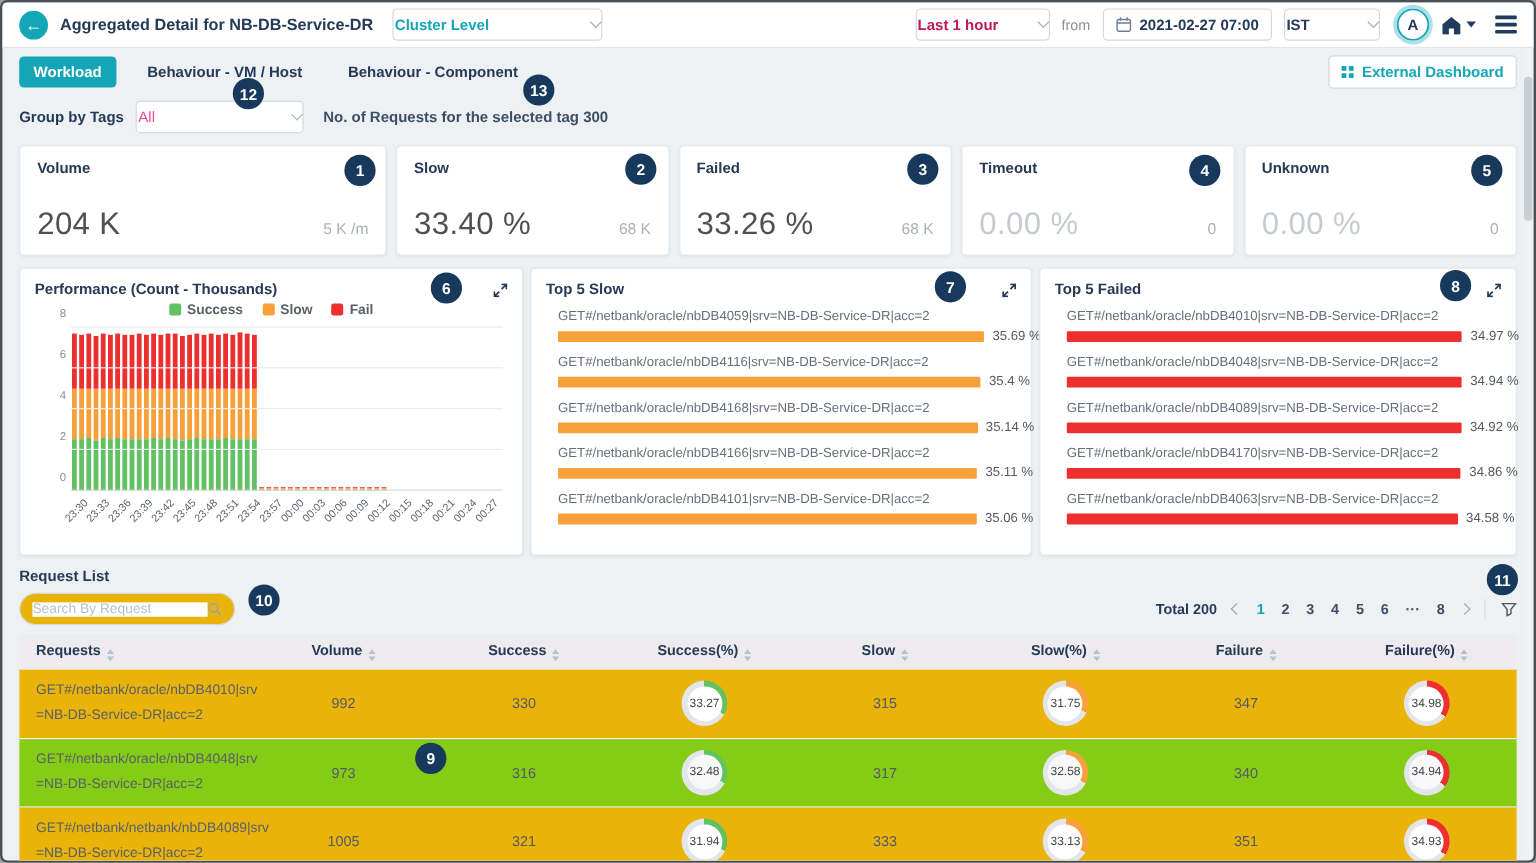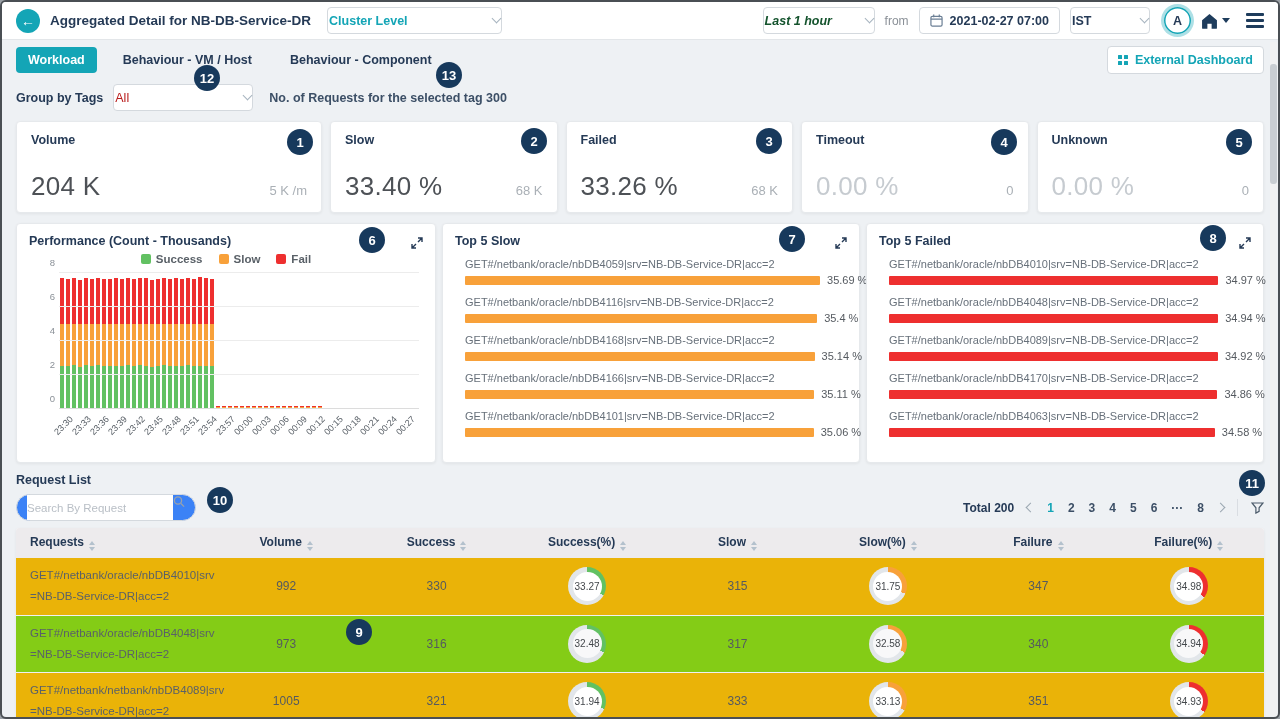--- a/index.html
+++ b/index.html
@@ -13,21 +13,21 @@
             padding:0 14px; border-bottom:1px solid #e3e6e9; }
   .back-btn { width:24px; height:24px; border-radius:50%; background:#14a5b6; color:#fff;
               display:flex; align-items:center; justify-content:center; font-size:14px; cursor:pointer; flex:none;}
   .page-title { margin-left:10px; font-size:13.5px; font-weight:bold; color:#253a56; white-space:nowrap;}
   .select { height:27px; background:#fff; border:1px solid #d4d9de; border-radius:4px;
             display:flex; align-items:center; justify-content:space-between; padding:0 1px; font-size:12.5px; cursor:pointer;}
   .chev { width:7px; height:7px; border-right:1.6px solid #a7b4bf; border-bottom:1.6px solid #a7b4bf;
           transform:rotate(45deg); margin-top:-4px; flex:none;}
   .cluster-select { width:175px; margin-left:16px; color:#14a5b6; font-weight:bold;}
   .hdr-right { margin-left:auto; display:flex; align-items:center; gap:10px;}
-  .range-select { width:112px; color:#14532d; font-weight:bold;font-style:italic;}
+  .range-select { width:112px; color:#be185d; font-weight:bold;}
   .from-label { font-size:12px; color:#8a9097;}
   .date-box { height:27px; border:1px solid #d4d9de; border-radius:4px; background:#fff;
               display:flex; align-items:center; gap:7px; padding:0 10px; font-size:12.5px; font-weight:bold; color:#253a56; cursor:pointer;}
   .tz-select { width:80px; color:#253a56; font-weight:bold;}
   .avatar { width:27px; height:27px; border-radius:50%; background:#fff; color:#253a56; font-weight:bold;
             font-size:12.5px; display:flex; align-items:center; justify-content:center;
             box-shadow:0 0 0 3px rgba(20,165,182,.35), inset 0 0 0 1.5px #14a5b6; cursor:pointer; margin-left:4px;}
   .home-wrap { display:flex; align-items:center; gap:4px; cursor:pointer;}
   .caret-down { width:0; height:0; border-left:4px solid transparent; border-right:4px solid transparent;
                 border-top:5px solid #1e3c5c;}
@@ -40,21 +40,21 @@
   .tab { font-size:12.5px; font-weight:bold; color:#253a56; padding:6px 12px; cursor:pointer;}
   .tab.active { background:#14a5b6; color:#fff; border-radius:4px;}
   .tab + .tab { margin-left:14px; }
   .external-btn { margin-left:auto; height:28px; background:#fff; border:1px solid #d4d9de; border-radius:4px;
                   display:flex; align-items:center; gap:7px; padding:0 10px; color:#14a5b6; font-weight:bold;
                   font-size:12.5px; cursor:pointer;}
   .grid-icon { display:grid; grid-template-columns:4px 4px; grid-auto-rows:4px; gap:1.5px;}
   .grid-icon i { background:#14a5b6; border-radius:0.5px;}
 
   .group-row { margin-top:10px; display:flex; align-items:center; font-size:12.5px; color:#253a56; font-weight:bold;}
-  .group-select { width:140px; margin-left:10px; color:#b91c1c; font-weight:normal;}
+  .group-select { width:140px; margin-left:10px; color:#ec4899; font-weight:normal;}
   .req-info { margin-left:16px; font-weight:bold; color:#3c4f66;}
 
   
   .kpi-row { margin-top:10px; display:grid; grid-template-columns:306px repeat(4,1fr); gap:8px;}
   .card { background:#fff; border:1px solid #e6e9ec; border-radius:4px; box-shadow:0 1px 3px rgba(0,0,0,.06);}
   .kpi-card { position:relative; height:92px; padding:11px 14px;}
   .kpi-label { font-size:12.5px; font-weight:bold; color:#253a56;}
   .kpi-bottom { position:absolute; left:14px; right:14px; bottom:10px; display:flex;
                 justify-content:space-between; align-items:baseline;}
   .kpi-value { font-size:26px; color:#4d5156; letter-spacing:.3px;}
@@ -86,22 +86,22 @@
   .top5-list { margin:10px 4px 0 10px;}
   .top5-item { margin-bottom:10px;}
   .top5-label { font-size:11px; color:#67707a; margin-bottom:4px; white-space:nowrap; overflow:hidden;}
   .top5-bar-row { display:flex; align-items:center; gap:7px;}
   .top5-bar { height:9px; border-radius:1px; flex:none;}
   .top5-value { font-size:11px; color:#555a60; white-space:nowrap;}
 
   
   .rl-title { margin-top:10px; font-size:12.5px; font-weight:bold; color:#253a56;}
   .rl-toolbar { margin-top:7px; display:flex; align-items:center;}
-  .search-box { width:180px; height:27px; border:1px solid #d4d9de; border-radius:14px; background:#3b82f6;
-                display:flex; padding:0 10px;}
+  .search-box { width:180px; height:27px; border:1px solid #d4d9de; border-radius:14px; background:#eab308;
+                display:flex; align-items:center; padding:0 10px;}
   .search-box input { border:none; outline:none; width:100%; font-size:11.5px; color:#555;
                       font-family:"Liberation Sans", sans-serif;}
   .search-box input::placeholder { color:#b9bfc6;}
   .pager { margin-left:auto; display:flex; align-items:center; gap:13px; font-size:12px; color:#253a56;}
   .pager .total { font-weight:bold;}
   .pg-arrow { width:7px; height:7px; border-right:1.6px solid #9aa6b0; border-bottom:1.6px solid #9aa6b0; cursor:pointer;}
   .pg-arrow.left { transform:rotate(135deg);}
   .pg-arrow.right { transform:rotate(-45deg);}
   .page-num { color:#3c4f66; cursor:pointer; font-weight:bold;}
   .page-num.active { color:#14a5b6;}

